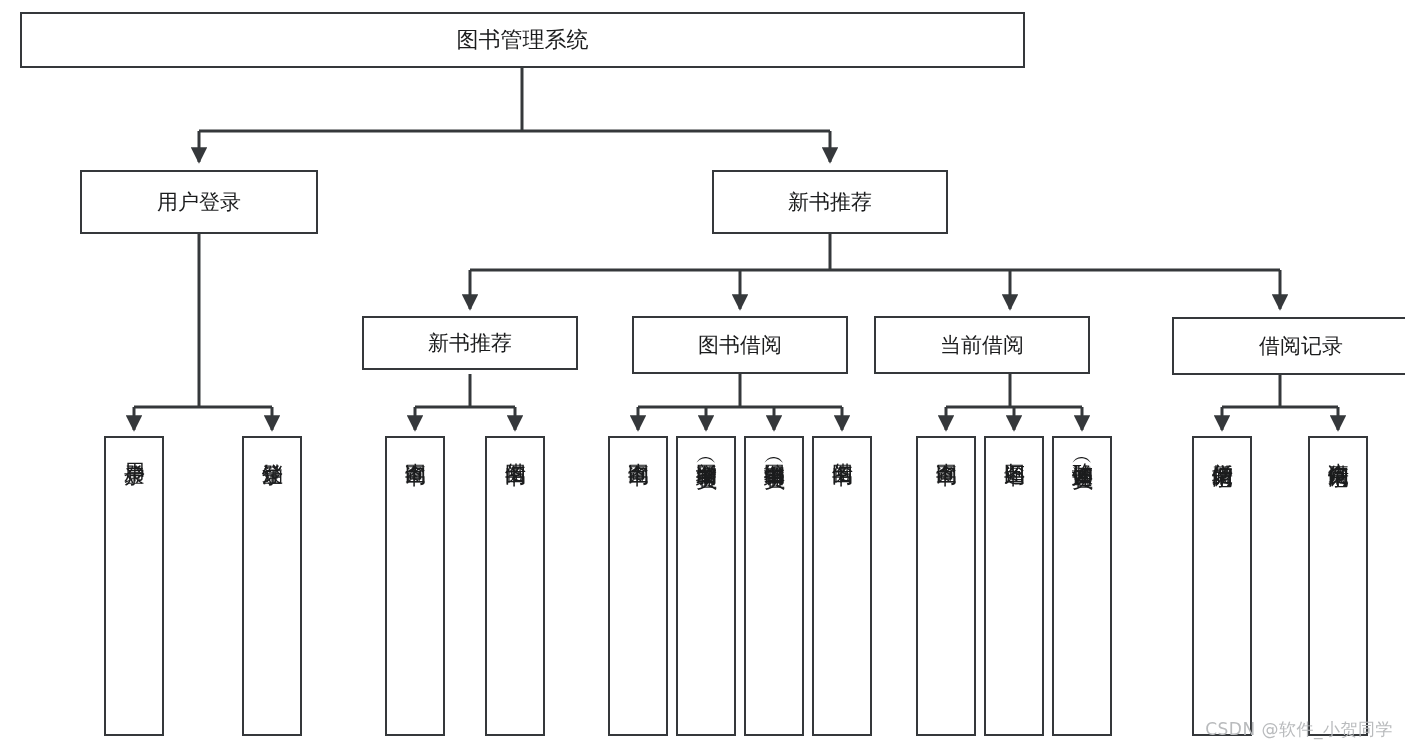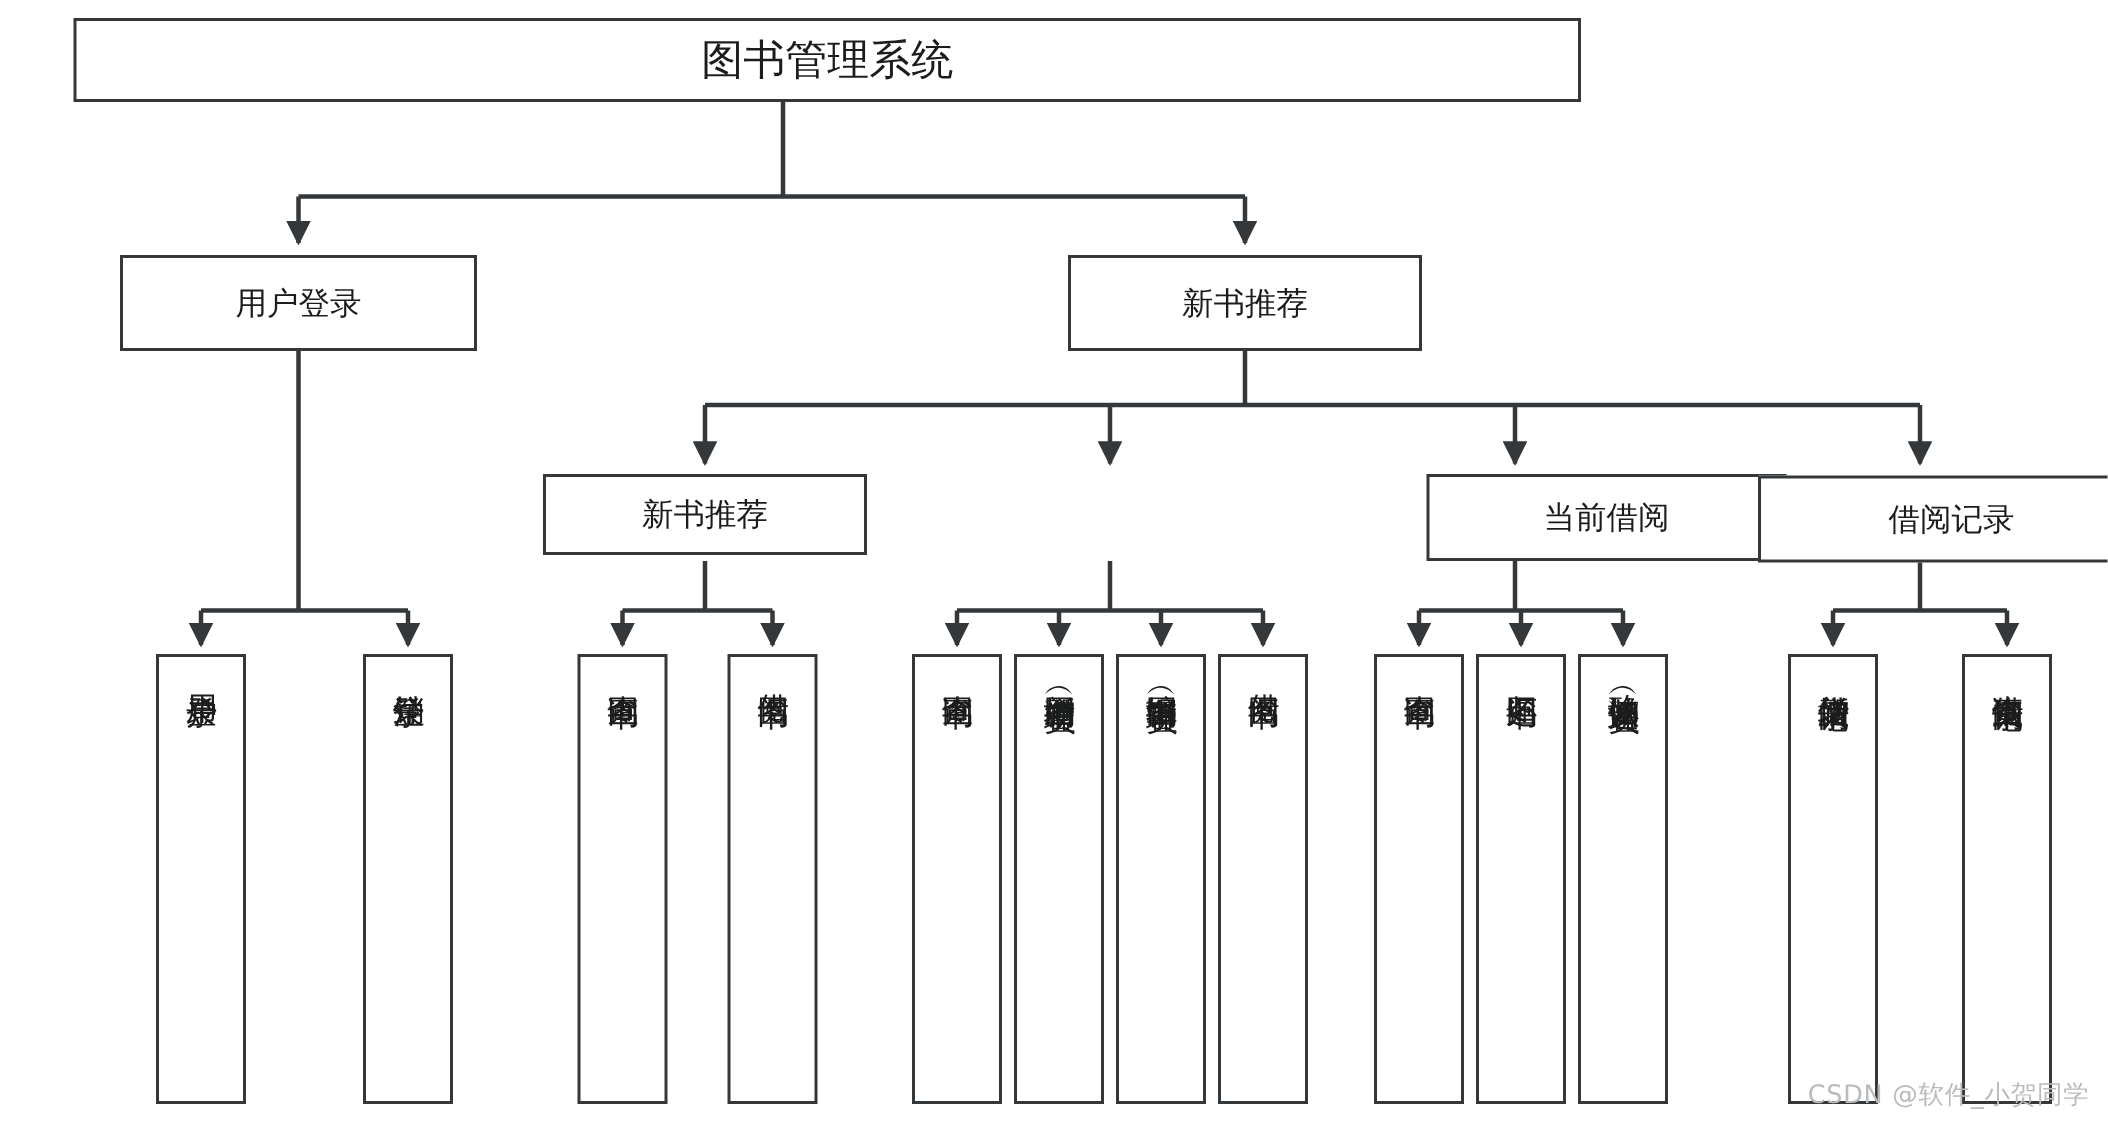--- a/index.html
+++ b/index.html
@@ -24,22 +24,21 @@
     position: absolute;
     box-sizing: border-box;
     background: #ffffff;
     border: 2px solid #35383b;
     display: flex;
     align-items: center;
     justify-content: center;
     color: #1b1c1d;
   }
   .node.root {
-    font-size: 28px;
-    margin-left: 29px;
+    font-size: 22px;
   }
   .node.lvl2 {
     font-size: 21px;
   }
   .node.lvl3 {
     font-size: 21px;
   }
   .node.leaf {
     font-size: 21px;
     align-items: flex-start;
@@ -137,21 +136,24 @@
   <div class="node lvl2" style="left:80px; top:170px; width:238px; height:64px;">
     <span class="label">用户登录</span>
   </div>
   <div class="node lvl2" style="left:712px; top:170px; width:236px; height:64px;">
     <span class="label">新书推荐</span>
   </div>
 
   <div class="node lvl3" style="left:362px; top:316px; width:216px; height:54px;">
     <span class="label">新书推荐</span>
   </div>
-  <div class="node lvl3" style="left:951px; top:316px; width:240px; height:58px;">
+  <div class="node lvl3" style="left:632px; top:316px; width:216px; height:58px;">
+    <span class="label">图书借阅</span>
+  </div>
+  <div class="node lvl3" style="left:874px; top:316px; width:216px; height:58px;">
     <span class="label">当前借阅</span>
   </div>
   <div class="node lvl3" style="left:1172px; top:317px; width:258px; height:58px;">
     <span class="label">借阅记录</span>
   </div>
 
   <div class="node leaf" style="left:104px; top:436px; width:60px; height:300px;">
     <span class="label">用户登录</span>
   </div>
   <div class="node leaf" style="left:242px; top:436px; width:60px; height:300px;">

